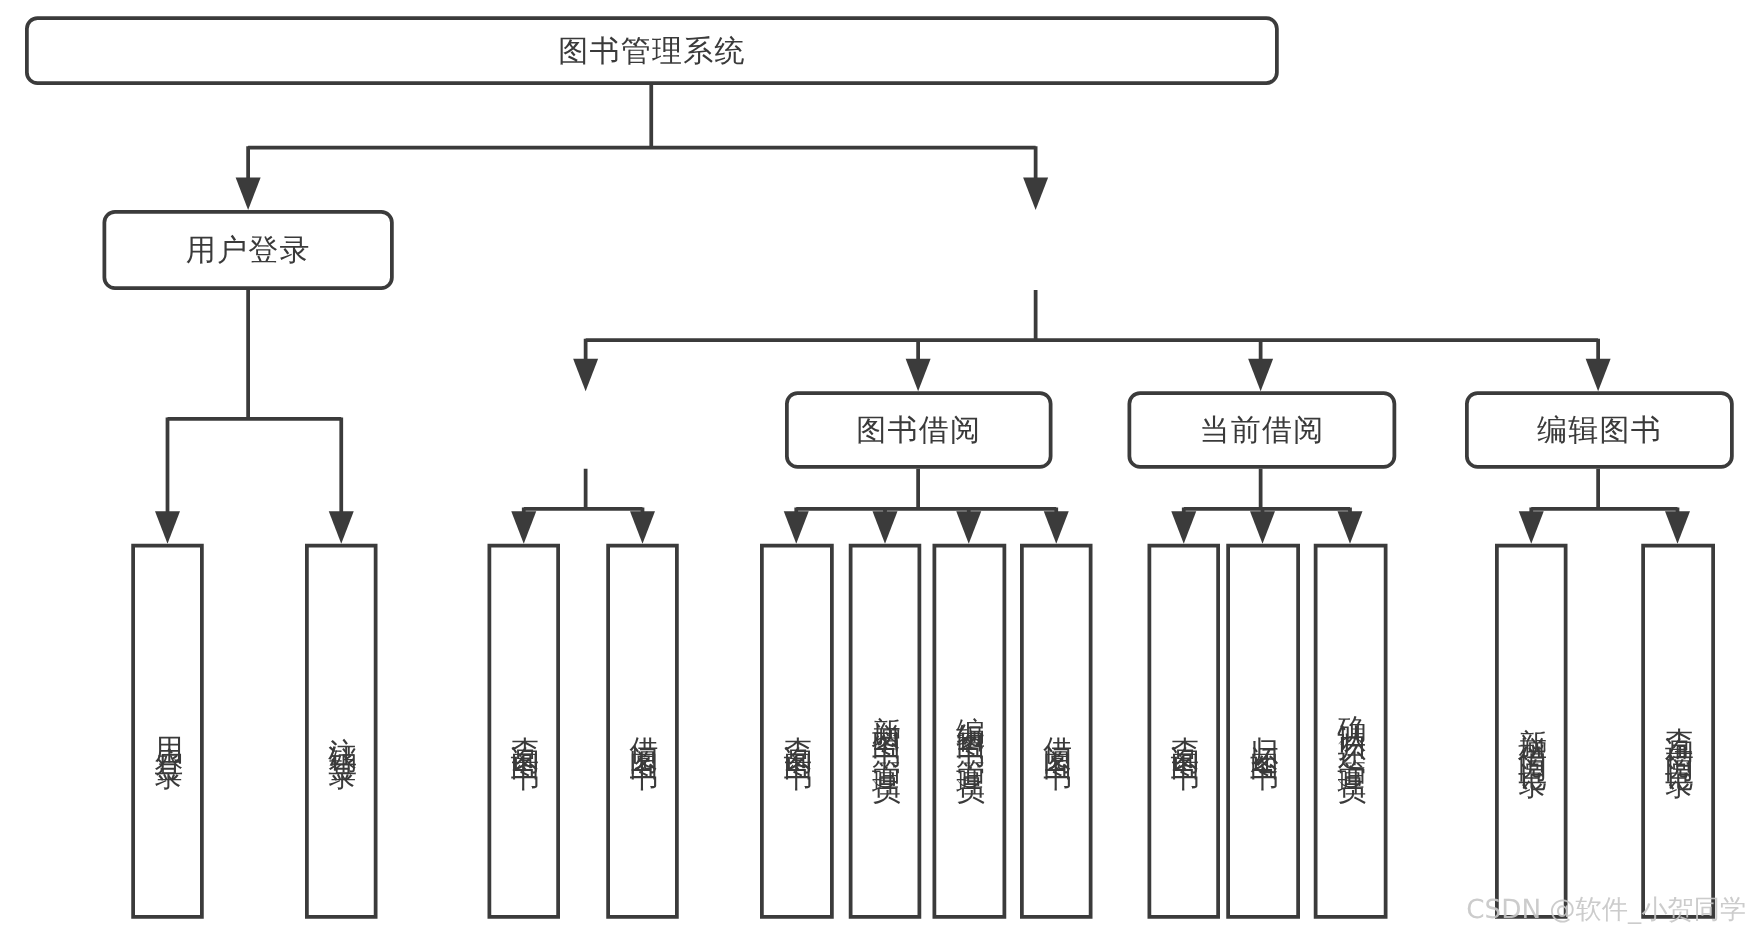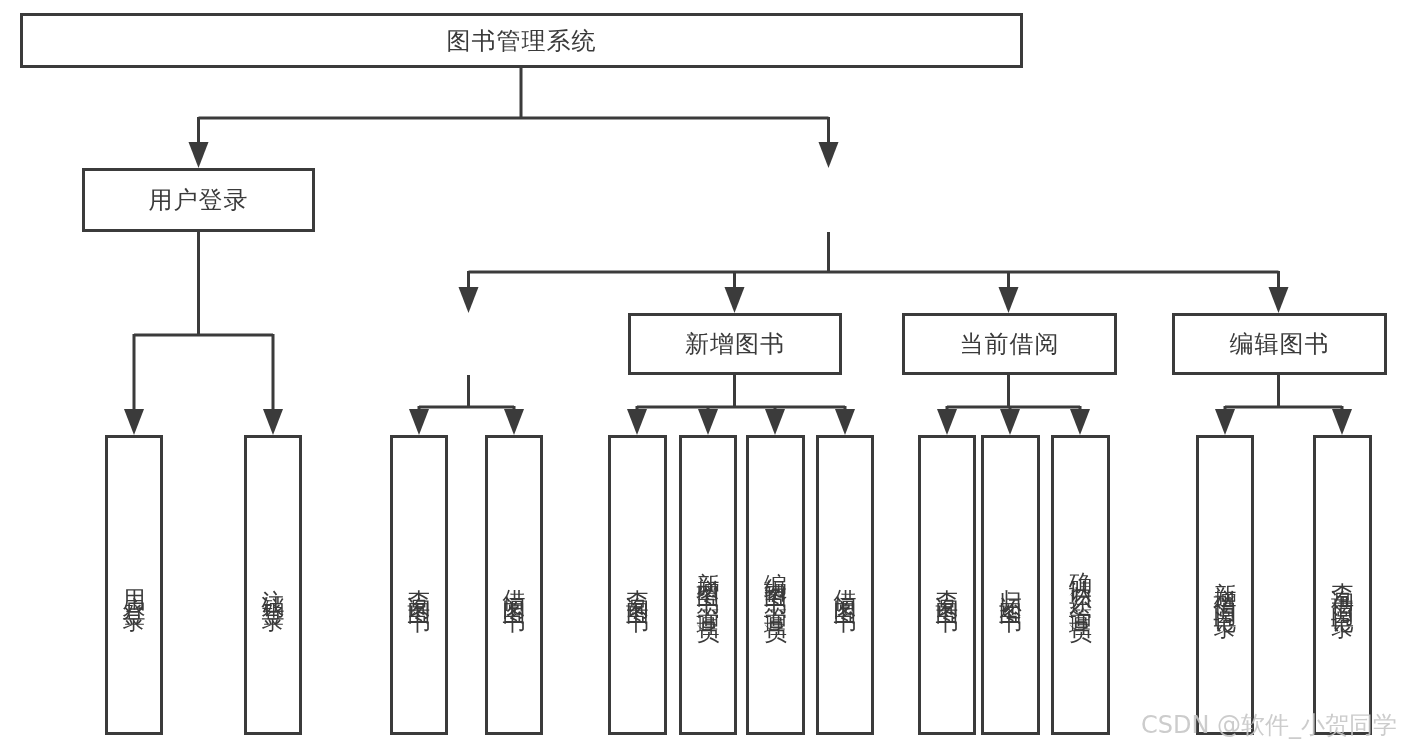--- a/index.html
+++ b/index.html
@@ -28,32 +28,33 @@
     border: 3px solid #3b3b3b;
     display: flex;
     align-items: center;
     justify-content: center;
     color: #3a3a3a;
     text-align: center;
   }
   .node.h {
     font-size: 24px;
     letter-spacing: 1px;
+    border-radius: 10px;
   }
   .node.v {
     font-size: 23px;
     writing-mode: vertical-rl;
     letter-spacing: 7px;
     line-height: 1;
   }
   .watermark {
     position: absolute;
     right: 8px;
     bottom: 6px;
-    font-size: 24px;
+    font-size: 21px;
     color: #c7c7c7;
     opacity: 0.9;
     z-index: 5;
     white-space: nowrap;
     text-align: right;
   }
 </style>
 </head>
 <body>
 
@@ -103,21 +104,21 @@
 
       <polygon points="1215,409 1235,409 1225,435"></polygon>
       <polygon points="1332,409 1352,409 1342,435"></polygon>
     </g>
   </svg>
 
   <div class="node h" style="left:20px; top:13px; width:1003px; height:55px">图书管理系统</div>
 
   <div class="node h" style="left:82px; top:168px; width:233px; height:64px">用户登录</div>
 
-  <div class="node h" style="left:628px; top:313px; width:214px; height:62px">新增图书</div>
+  <div class="node h" style="left:628px; top:313px; width:214px; height:62px">图书借阅</div>
   <div class="node h" style="left:902px; top:313px; width:215px; height:62px">当前借阅</div>
   <div class="node h" style="left:1172px; top:313px; width:215px; height:62px">编辑图书</div>
 
   <div class="node v" style="left:105px; top:435px; width:58px; height:300px">用户登录</div>
   <div class="node v" style="left:244px; top:435px; width:58px; height:300px">注销登录</div>
 
   <div class="node v" style="left:390px; top:435px; width:58px; height:300px">查询图书</div>
   <div class="node v" style="left:485px; top:435px; width:58px; height:300px">借阅图书</div>
 
   <div class="node v" style="left:608px; top:435px; width:59px; height:300px">查询图书</div>

